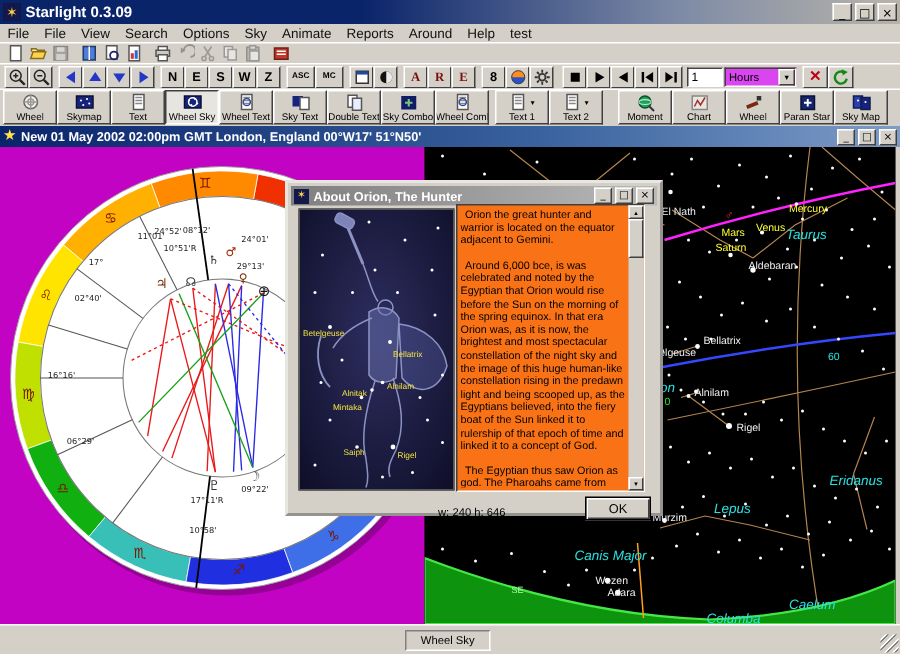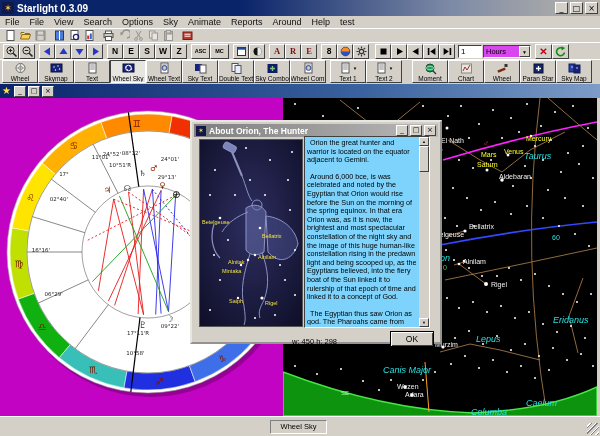--- a/index.html
+++ b/index.html
@@ -43,21 +43,21 @@
   .mdititle-text{color:#fff;font-weight:bold;font-size:8.5px;flex:1;white-space:nowrap;overflow:hidden;}
   .content{position:absolute;left:0;top:98px;width:600px;height:318px;background:#d4d0c8;}
   .wheel-panel{position:absolute;left:0;top:0;width:285px;height:318px;background:#c303c3;overflow:hidden;}
   .sky-panel{position:absolute;left:283px;top:0;width:314px;height:318px;background:#000;overflow:hidden;}
   
   .dialog{position:absolute;left:190px;top:120px;width:252px;height:224px;background:#d4d0c8;border:2px outset #e8e6e0;z-index:50;}
   .dlg-title{position:absolute;left:2px;top:2px;right:2px;height:13px;background:linear-gradient(90deg,#7f7f7f,#b9b9b9);display:flex;align-items:center;padding:0 2px;}
   .dlg-icon{width:10px;height:10px;background:#13184a;color:#ffd24d;font-size:7px;line-height:10px;text-align:center;margin-right:3px;}
   .dlg-title-text{color:#fff;font-weight:bold;font-size:8.5px;flex:1;white-space:nowrap;}
   .orion-image{position:absolute;left:7px;top:17px;width:104px;height:188px;background:#10102c;border:1px solid #555;}
-  .dlg-text{position:absolute;left:112px;top:14px;width:126px;height:192px;background:#7dd3fc;border:1px solid;border-color:#404040 #fff #fff #404040;}
+  .dlg-text{position:absolute;left:112px;top:14px;width:126px;height:192px;background:#f97316;border:1px solid;border-color:#404040 #fff #fff #404040;}
   .dlg-paras{position:absolute;left:2px;top:2px;right:11px;bottom:2px;overflow:hidden;font-size:7.2px;line-height:8.6px;color:#000;}
   .para{margin:0 0 8px 0;text-indent:3px;}
   .dlg-scroll{position:absolute;right:0;top:0;bottom:0;width:10px;background:#d4d0c8;}
   .sb-btn{position:absolute;left:0;width:10px;height:9px;background:#d4d0c8;border:1px solid;border-color:#fff #404040 #404040 #fff;font-size:4px;line-height:7px;text-align:center;color:#000;}
   .sb-btn.up{top:0;} .sb-btn.down{bottom:0;}
   .sb-thumb{position:absolute;left:0;top:9px;width:10px;height:26px;background:#d4d0c8;border:1px solid;border-color:#fff #404040 #404040 #fff;}
   .dlg-size{position:absolute;left:100px;top:215px;font-size:7.5px;color:#000;}
   .ok-btn{position:absolute;left:198px;top:209px;width:44px;height:16px;background:#d4d0c8;border:1px solid #000;box-shadow:inset 1px 1px 0 #fff, inset -1px -1px 0 #404040;font-size:8.5px;padding:0;color:#000;}
   .ok-label::first-letter{text-decoration:underline;}
   
@@ -454,20 +454,21 @@
             <circle cx="4" cy="5" r="0.7" fill="#fff"></circle>
             <circle cx="9" cy="6" r="0.7" fill="#fff"></circle>
           </svg>
         </span>
         <span class="vlabel">Sky Map</span>
       </button>
     </div>
 
   <div class="mdititle">
     <span class="mdi-star">★</span>
+    <span class="mdititle-text">New 01 May 2002 02:00pm GMT London, England 00°W17' 51°N50'</span>
     <span class="winbtns small">
       <button class="winbtn">_</button>
       <button class="winbtn">□</button>
       <button class="winbtn">×</button>
     </span>
   </div>
 
   <div class="content">
     <div class="wheel-panel" id="wheelPanel"><svg width="285" height="318" viewBox="0 0 285 318" font-family="DejaVu Sans, sans-serif">
           <rect width="285" height="318" fill="#c303c3"></rect>
@@ -774,21 +775,21 @@
           <div class="para">Orion the great hunter and warrior is located on the equator adjacent to Gemini.</div>
           <div class="para">Around 6,000 bce, is was celebrated and noted by the Egyptian that Orion would rise before the Sun on the morning of the spring equinox. In that era Orion was, as it is now, the brightest and most spectacular constellation of the night sky and the image of this huge human-like constellation rising in the predawn light and being scooped up, as the Egyptians believed, into the fiery boat of the Sun linked it to rulership of that epoch of time and linked it to a concept of God.</div>
           <div class="para">The Egyptian thus saw Orion as god. The Pharoahs came from him, were his physical flesh and were returned to him. However, as</div>
         </div>
       <div class="dlg-scroll">
         <div class="sb-btn up">▲</div>
         <div class="sb-thumb"></div>
         <div class="sb-btn down">▼</div>
       </div>
     </div>
-    <div class="dlg-size">w: 450 h: 298</div>
+    <div class="dlg-size">w: 240 h: 646</div>
     <button class="ok-btn"><span class="ok-label">OK</span></button>
   </div>
 
   <div class="statusbar">
     <div class="status-panel">Wheel Sky</div>
     <div class="size-grip"></div>
   </div>
 
 </div>
 

